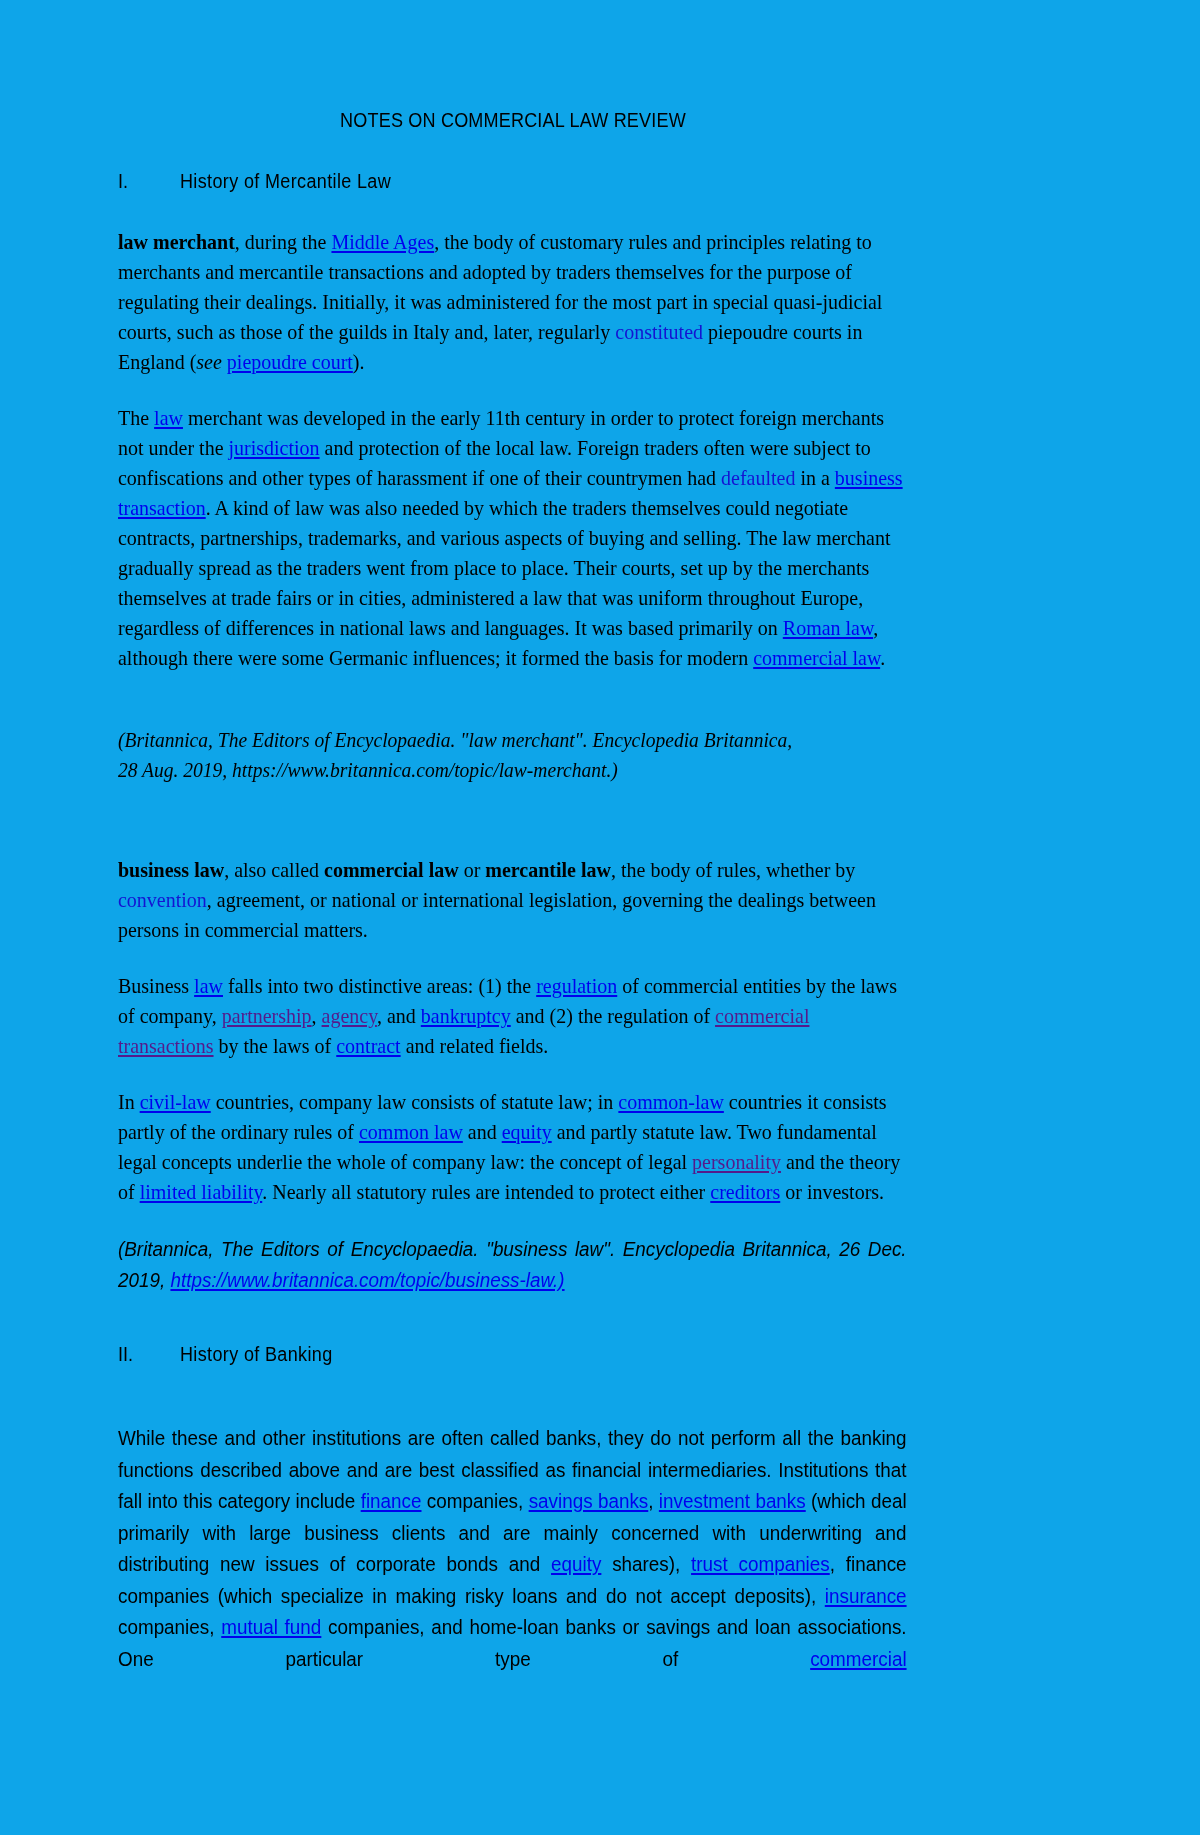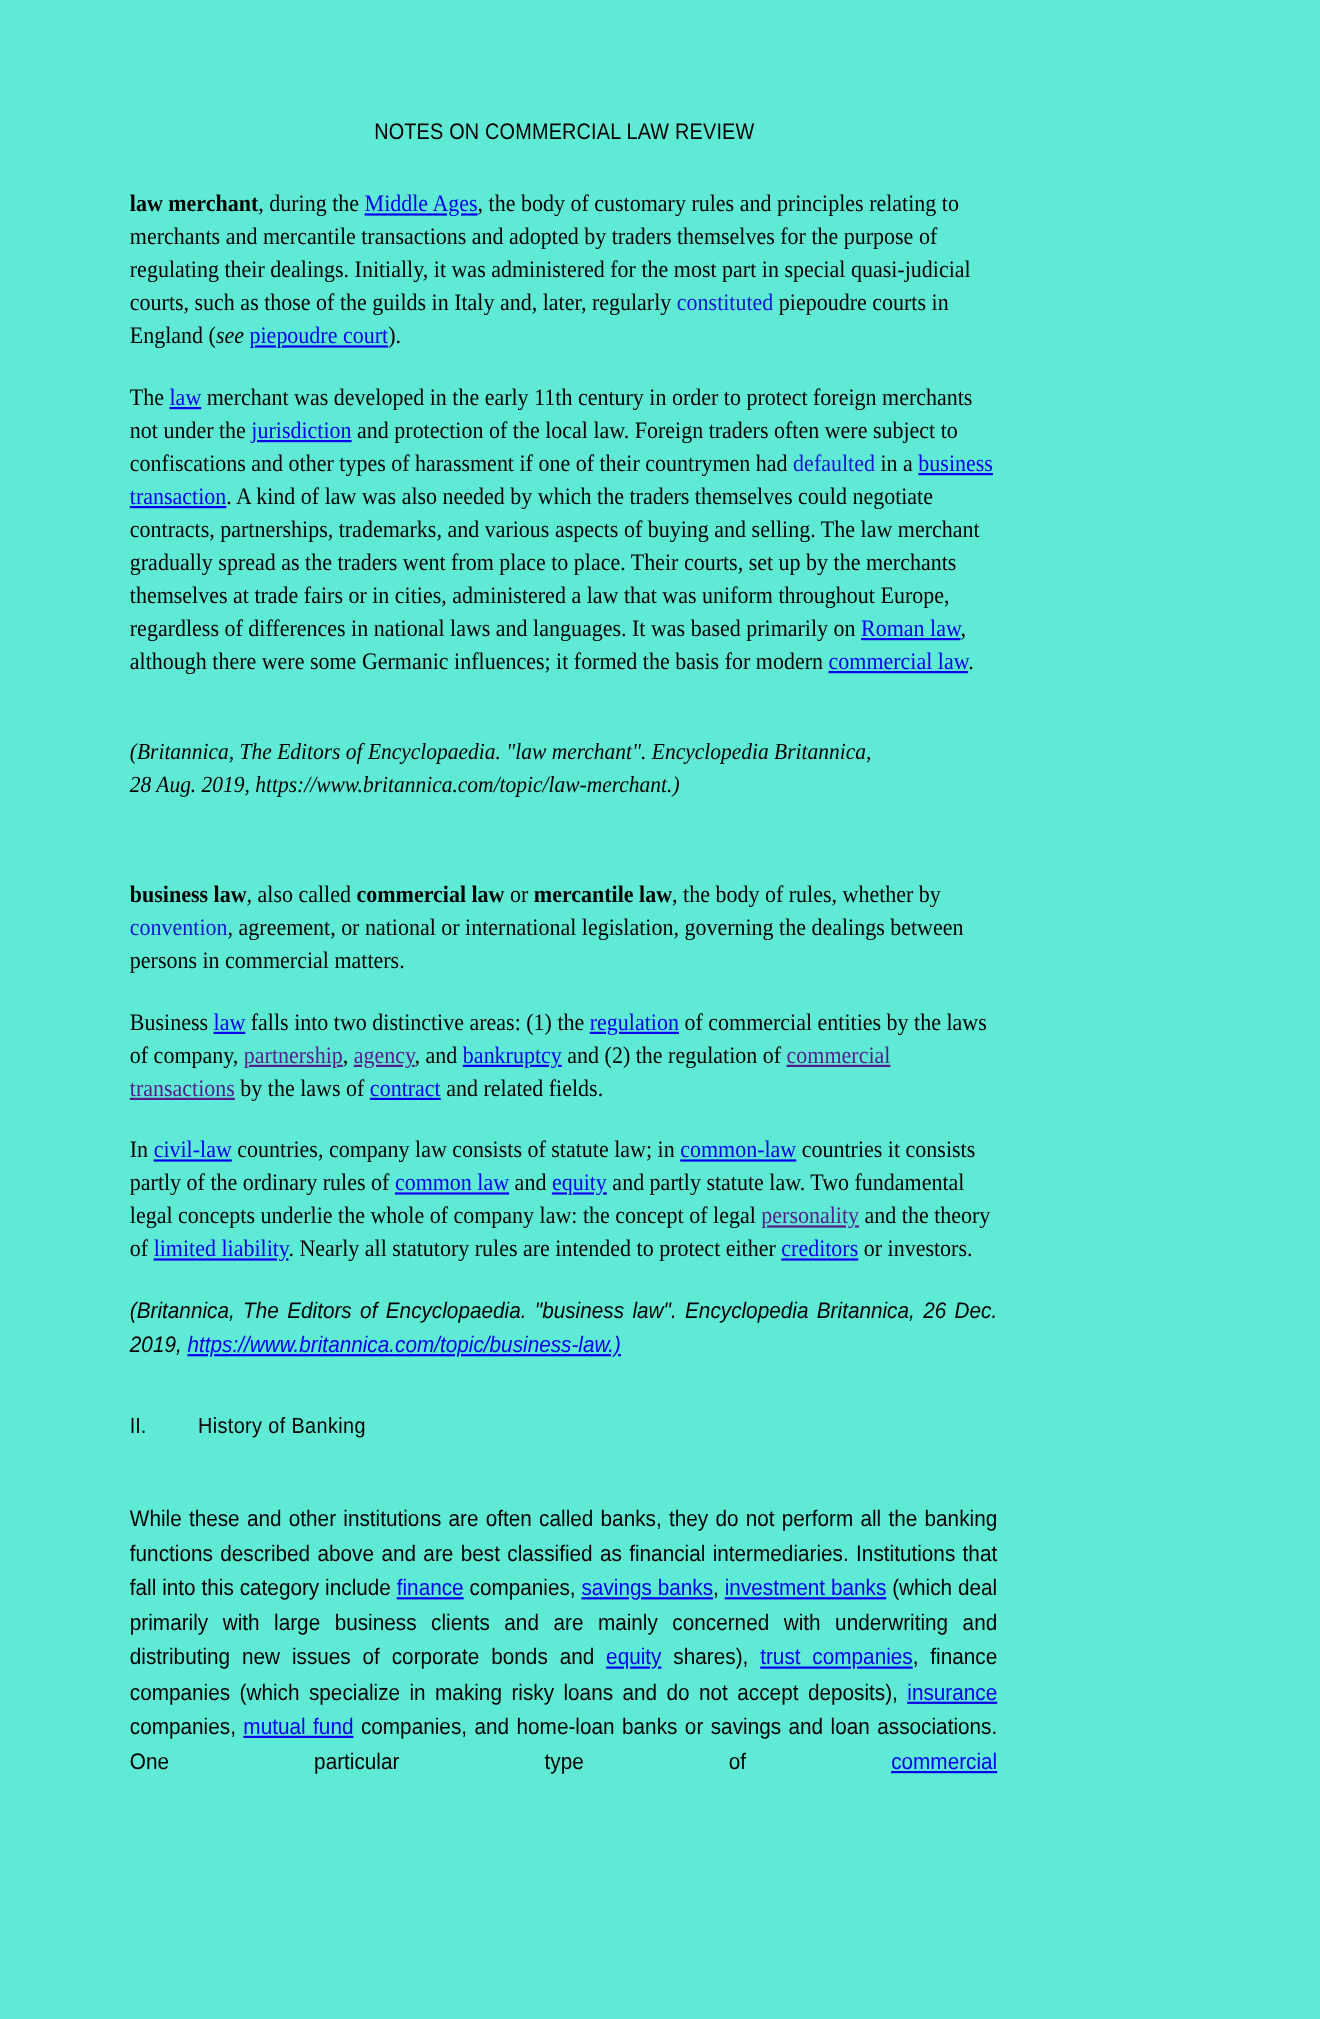--- a/index.html
+++ b/index.html
@@ -4,21 +4,21 @@
 <style>
   html, body {
     margin: 0;
     padding: 0;
     background: #ffffff;
   }
   .page {
     position: relative;
     width: 1200px;
     height: 1835px;
-    background: #5eead4;
+    background: #0ea5e9;
     margin: 0 auto;
     overflow: hidden;
     box-sizing: border-box;
     padding: 0;
   }
   .content {
     position: absolute;
     left: 118px;
     top: 108px;
     width: 790px;
@@ -136,20 +136,23 @@
   .ital { font-style: italic; }
 </style>
 </head>
 <body>
 
 <div class="page">
   <div class="content">
 
     <div class="doc-title">NOTES ON COMMERCIAL LAW REVIEW</div>
 
+    <div class="heading">
+      <span class="numeral">I.</span><span class="htext">History of Mercantile Law</span>
+    </div>
 
     <p class="p-serif"><b>law merchant</b><span>, during the </span><a class="lnk" href="#">Middle Ages</a><span>, the body of customary rules and principles relating to merchants and mercantile transactions and adopted by traders themselves for the purpose of regulating their dealings. Initially, it was administered for the most part in special quasi-judicial courts, such as those of the guilds in Italy and, later, regularly </span><span class="lnk-plain">constituted</span><span> piepoudre courts in England (</span><span class="ital">see</span> <a class="lnk" href="#">piepoudre court</a><span>).</span></p>
 
     <p class="p-serif gap-big"><span>The </span><a class="lnk" href="#">law</a><span> merchant was developed in the early 11th century in order to protect foreign merchants not under the </span><a class="lnk" href="#">jurisdiction</a><span> and protection of the local law. Foreign traders often were subject to confiscations and other types of harassment if one of their countrymen had </span><span class="lnk-plain">defaulted</span><span> in a </span><a class="lnk" href="#">business transaction</a><span>. A kind of law was also needed by which the traders themselves could negotiate contracts, partnerships, trademarks, and various aspects of buying and selling. The law merchant gradually spread as the traders went from place to place. Their courts, set up by the merchants themselves at trade fairs or in cities, administered a law that was uniform throughout Europe, regardless of differences in national laws and languages. It was based primarily on </span><a class="lnk" href="#">Roman law</a><span>, although there were some Germanic influences; it formed the basis for modern </span><a class="lnk" href="#">commercial law</a><span>.</span></p>
 
     <p class="cite-serif"><span>(Britannica, The Editors of Encyclopaedia. "law merchant". Encyclopedia Britannica,</span><br><span>28 Aug. 2019, https://www.britannica.com/topic/law-merchant.)</span></p>
 
     <p class="p-serif"><b>business law</b><span>, also called </span><b>commercial law</b><span> or </span><b>mercantile law</b><span>, the body of rules, whether by </span><span class="lnk-plain">convention</span><span>, agreement, or national or international legislation, governing the dealings between persons in commercial matters.</span></p>
 
     <p class="p-serif"><span>Business </span><a class="lnk" href="#">law</a><span> falls into two distinctive areas: (1) the </span><a class="lnk" href="#">regulation</a><span> of commercial entities by the laws of company, </span><a class="lnk-purple" href="#">partnership</a><span>, </span><a class="lnk-purple" href="#">agency</a><span>, and </span><a class="lnk" href="#">bankruptcy</a><span> and (2) the regulation of </span><a class="lnk-purple" href="#">commercial transactions</a><span> by the laws of </span><a class="lnk" href="#">contract</a><span> and related fields.</span></p>

